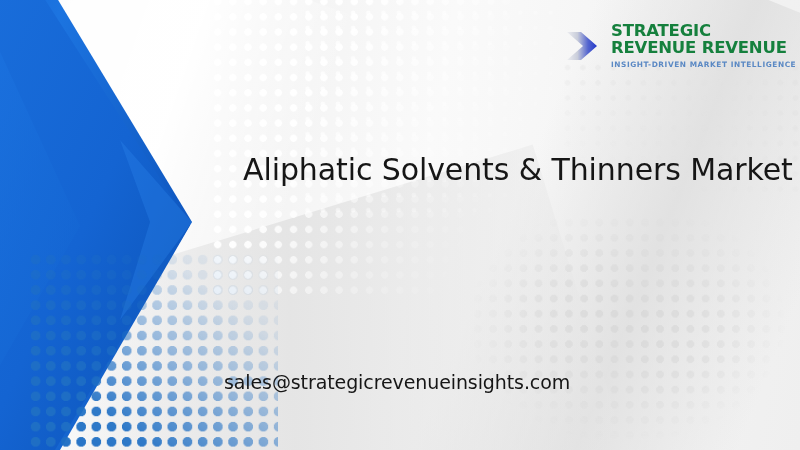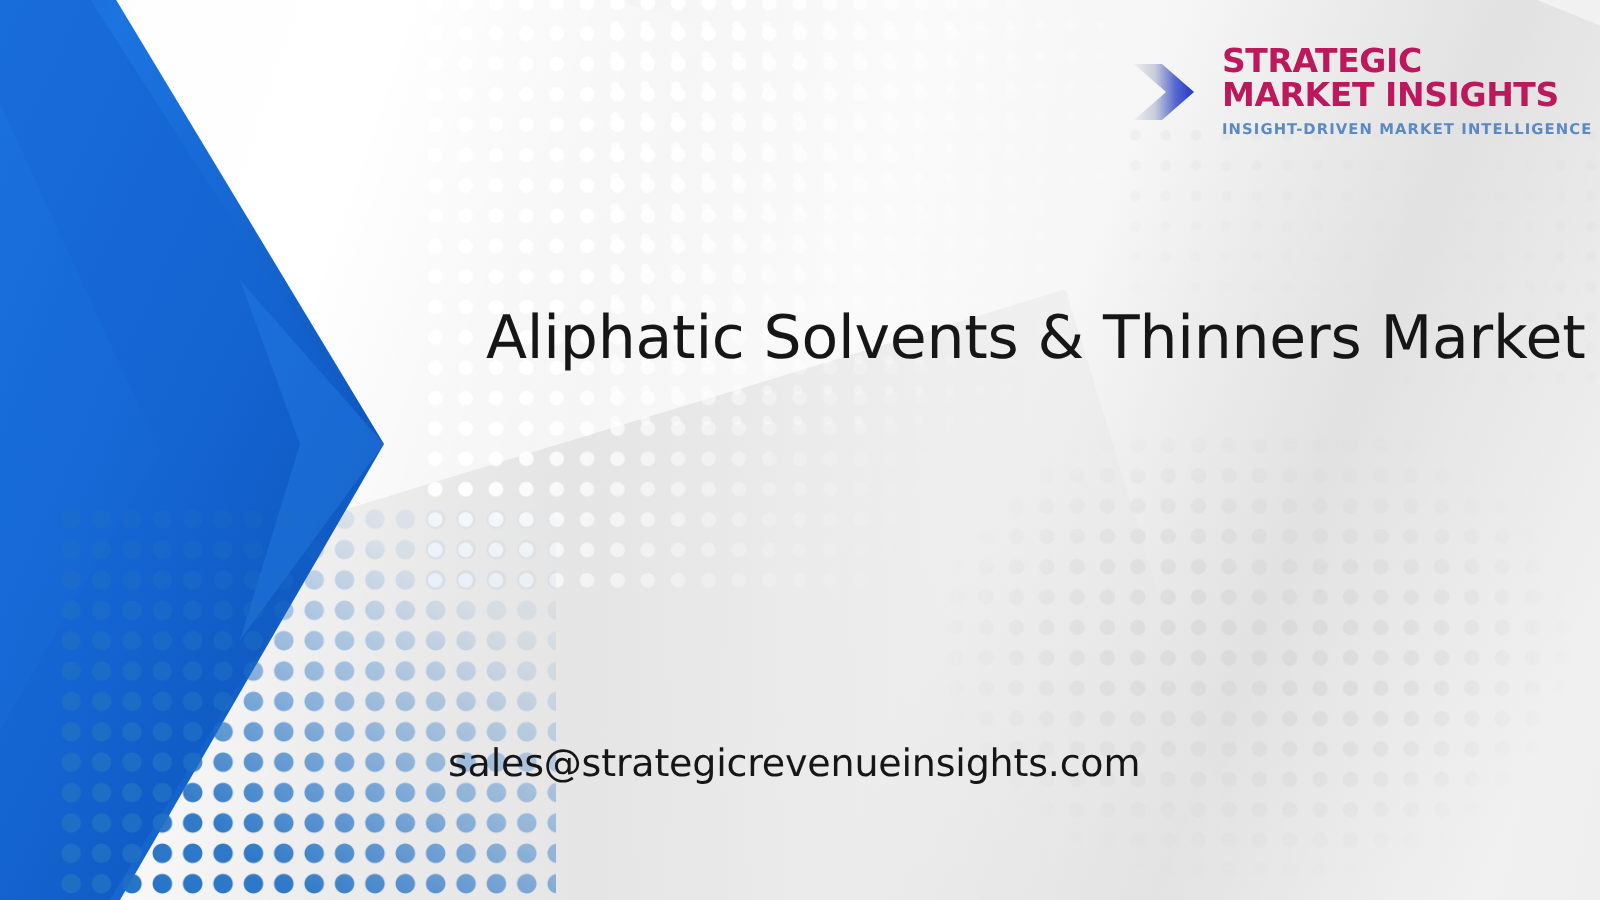--- a/index.html
+++ b/index.html
@@ -138,21 +138,21 @@
     display: flex;
     flex-direction: column;
     justify-content: center;
   }
   .logo-line1, .logo-line2 {
     font-family: "DejaVu Sans", "Liberation Sans", sans-serif;
     font-weight: bold;
     font-size: 16.5px;
     line-height: 17.5px;
     letter-spacing: -0.2px;
-    color: #be185d;
+    color: #15803d;
     white-space: nowrap;
   }
   .logo-tagline {
     font-family: "DejaVu Sans", "Liberation Sans", sans-serif;
     font-weight: bold;
     font-size: 7.4px;
     line-height: 12px;
     letter-spacing: 0.55px;
     color: #5b89c4;
     white-space: nowrap;
@@ -236,21 +236,21 @@
           <stop offset="0%" stop-color="#edeef1"></stop>
           <stop offset="35%" stop-color="#c9cdda"></stop>
           <stop offset="70%" stop-color="#5465cf"></stop>
           <stop offset="100%" stop-color="#2237c9"></stop>
         </linearGradient>
       </defs>
       <path d="M 6 8 L 20 8 L 36 22 L 20 36 L 6 36 L 22 22 Z" fill="url(#markGrad)"></path>
     </svg>
     <div class="logo-text">
       <div class="logo-line1">STRATEGIC</div>
-      <div class="logo-line2">MARKET INSIGHTS</div>
+      <div class="logo-line2">REVENUE REVENUE</div>
       <div class="logo-tagline">INSIGHT-DRIVEN MARKET INTELLIGENCE</div>
     </div>
   </div>
 
   <div class="headline">Aliphatic Solvents &amp; Thinners Market</div>
 
   <div class="email">sales@strategicrevenueinsights.com</div>
 
 </div>
 

